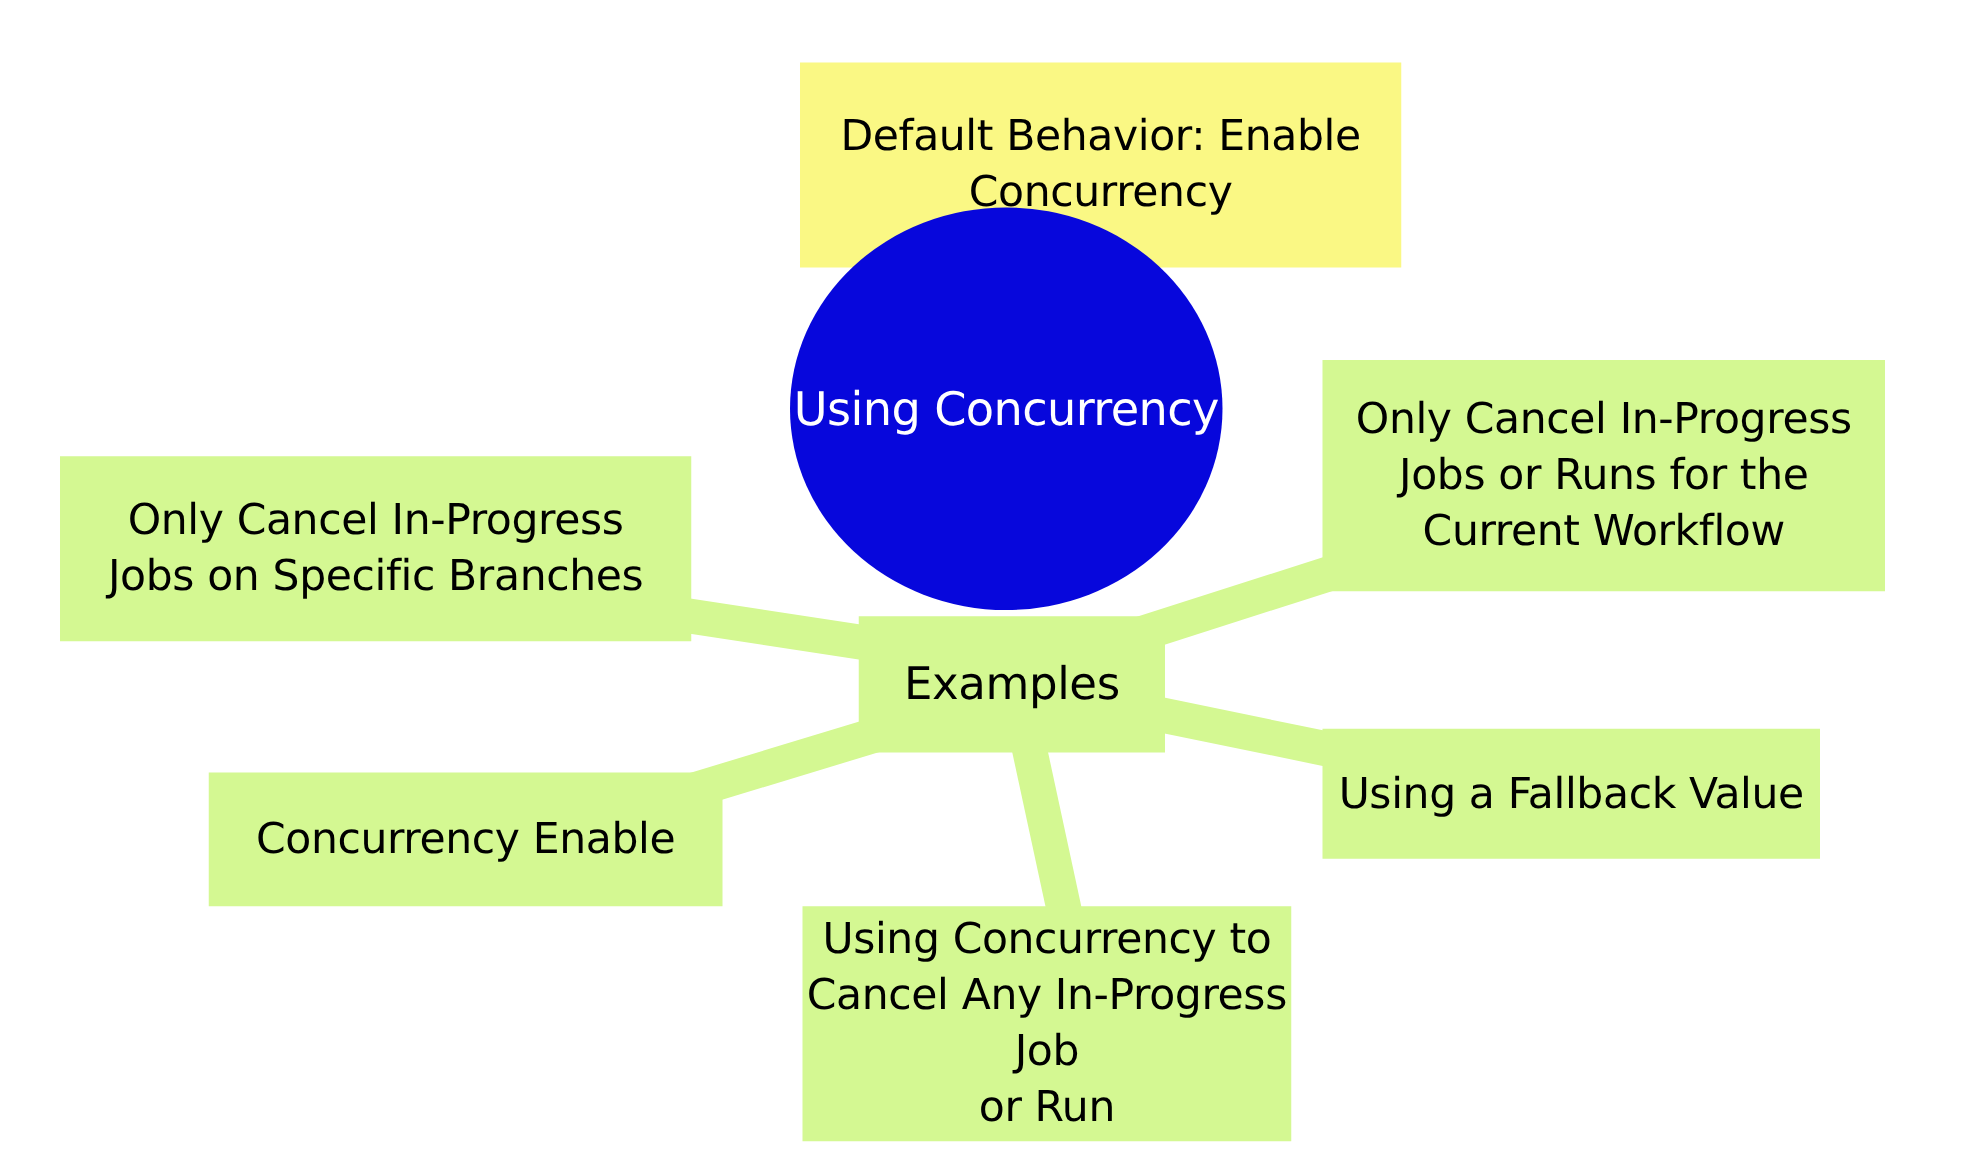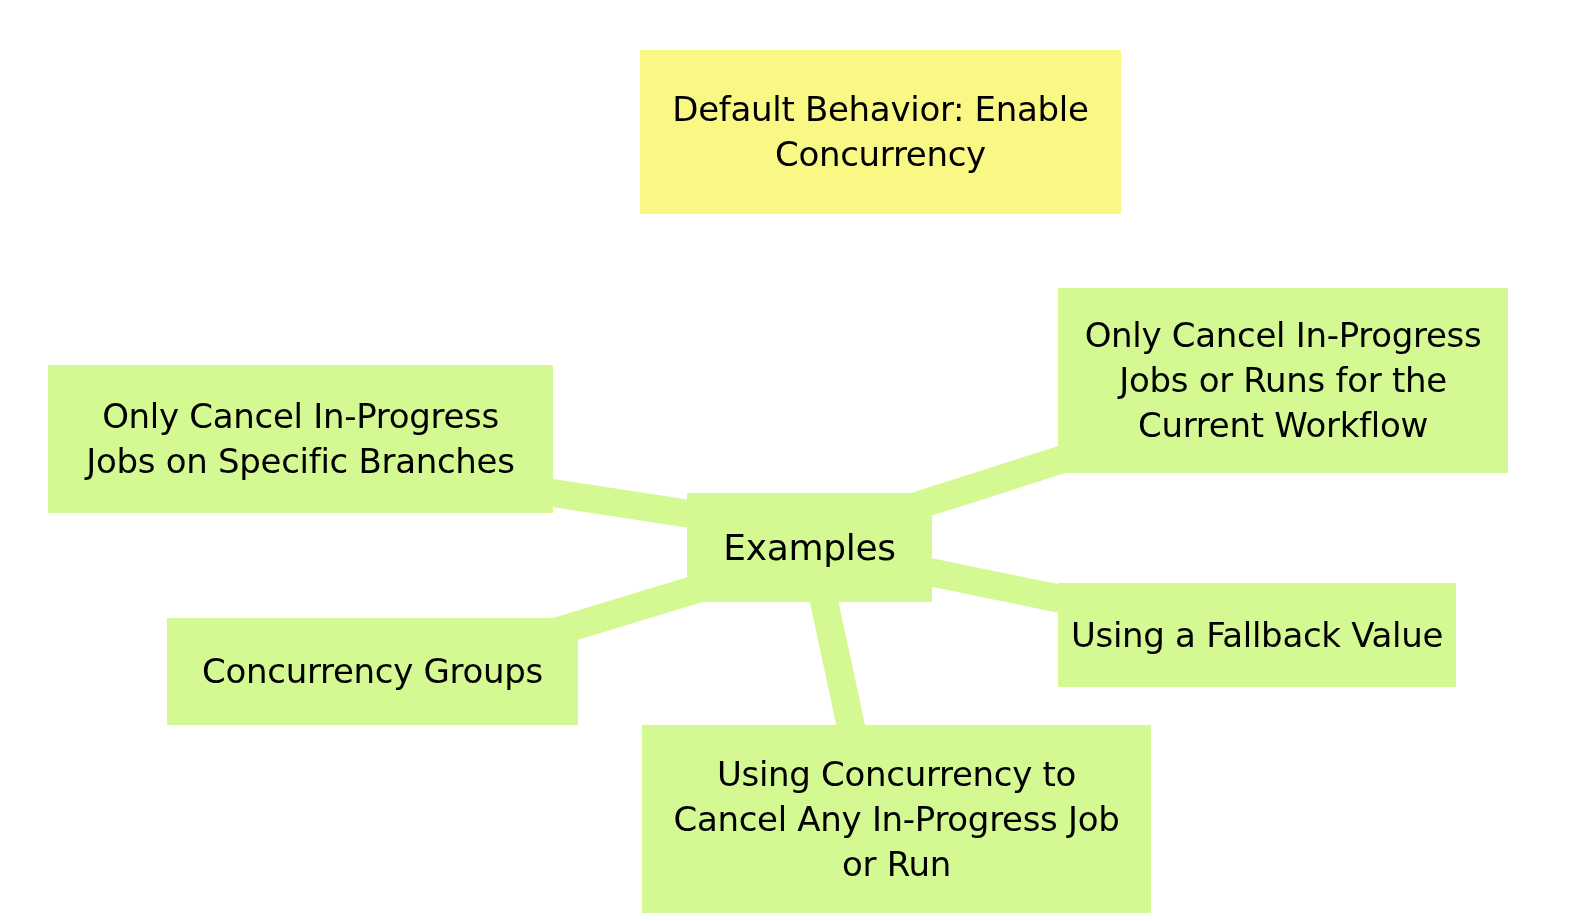--- a/index.html
+++ b/index.html
@@ -50,49 +50,50 @@
   .node.examples { font-size: 36px; text-align: center; }
 
   
   #node-default-behavior { left: 640px; top: 19px;  width: 481px; height: 164px; margin-top: 31px; }
   #node-center           { left: 632px; top: 166px; width: 346px; height: 322px; }
   #node-examples         { left: 687px; top: 493px; width: 245px; height: 109px; }
   #node-branches         { left: 48px;  top: 365px; width: 505px; height: 148px; }
   #node-workflow         { left: 1058px; top: 288px; width: 450px; height: 185px; }
   #node-groups           { left: 167px; top: 618px; width: 411px; height: 107px; }
   #node-fallback         { left: 1058px; top: 583px; width: 398px; height: 104px; }
-  #node-cancel-any       { left: 642px; top: 725px; width: 509px; height: 188px; }
+  #node-cancel-any       { left: 642px; top: 725px; width: 391px; height: 188px; }
 </style>
 </head>
 <body>
 
 <div id="canvas">
 
   <svg id="edges" width="1584" height="921" viewBox="0 0 1584 921">
     <line x1="520" y1="488" x2="710" y2="517"></line>
     <line x1="710" y1="585" x2="552" y2="633"></line>
     <line x1="910" y1="508" x2="1085" y2="452"></line>
     <line x1="910" y1="568" x2="1085" y2="604"></line>
     <line x1="822" y1="592" x2="855" y2="745"></line>
   </svg>
 
   <div class="node yellow" id="node-default-behavior">Default Behavior: Enable
 Concurrency</div>
 
+  <div class="node blue" id="node-center">Using Concurrency</div>
 
   <div class="node green examples" id="node-examples">Examples</div>
 
   <div class="node green" id="node-branches">Only Cancel In-Progress
 Jobs on Specific Branches</div>
 
   <div class="node green" id="node-workflow">Only Cancel In-Progress
 Jobs or Runs for the
 Current Workflow</div>
 
-  <div class="node green" id="node-groups">Concurrency Groups</div>
+  <div class="node green" id="node-groups">Concurrency Enable</div>
 
   <div class="node green" id="node-fallback">Using a Fallback Value</div>
 
   <div class="node green" id="node-cancel-any">Using Concurrency to
 Cancel Any In-Progress Job
 or Run</div>
 
 </div>
 
 </body></html>

